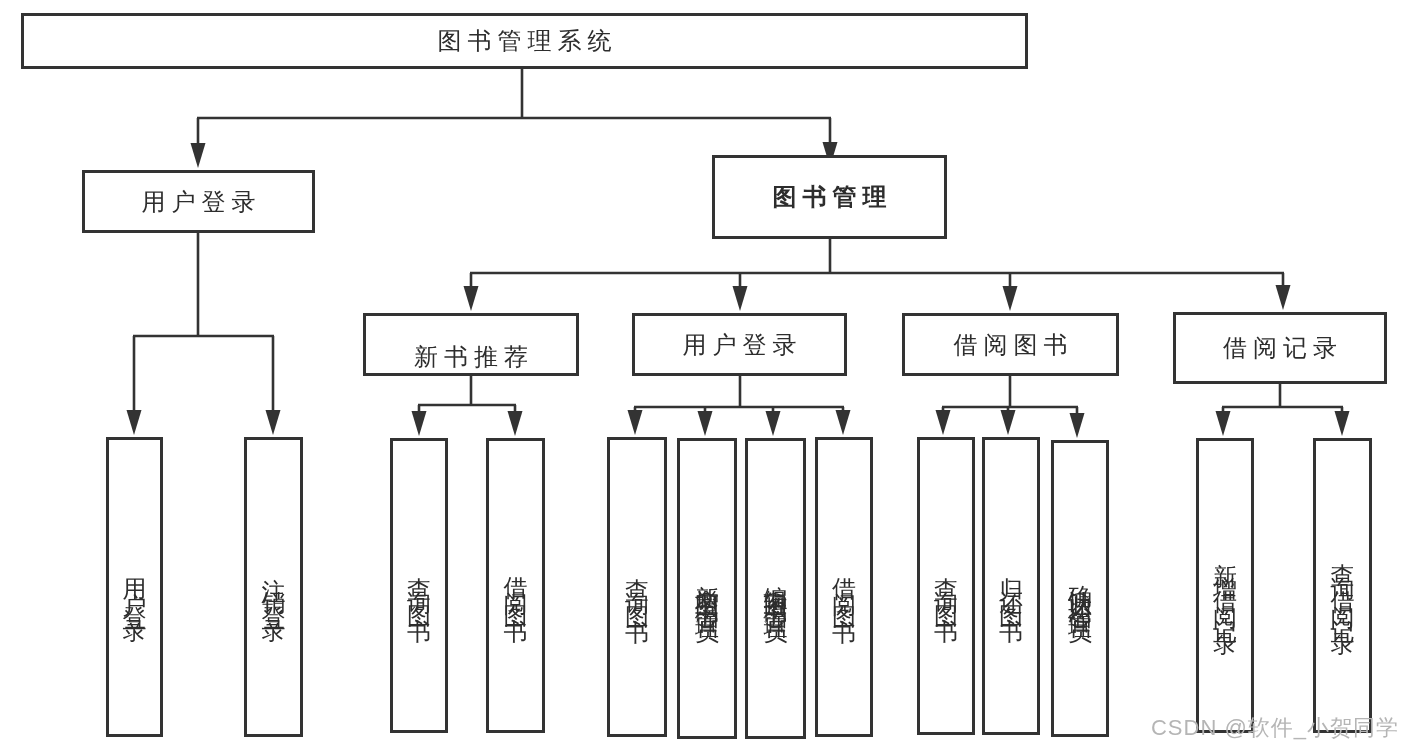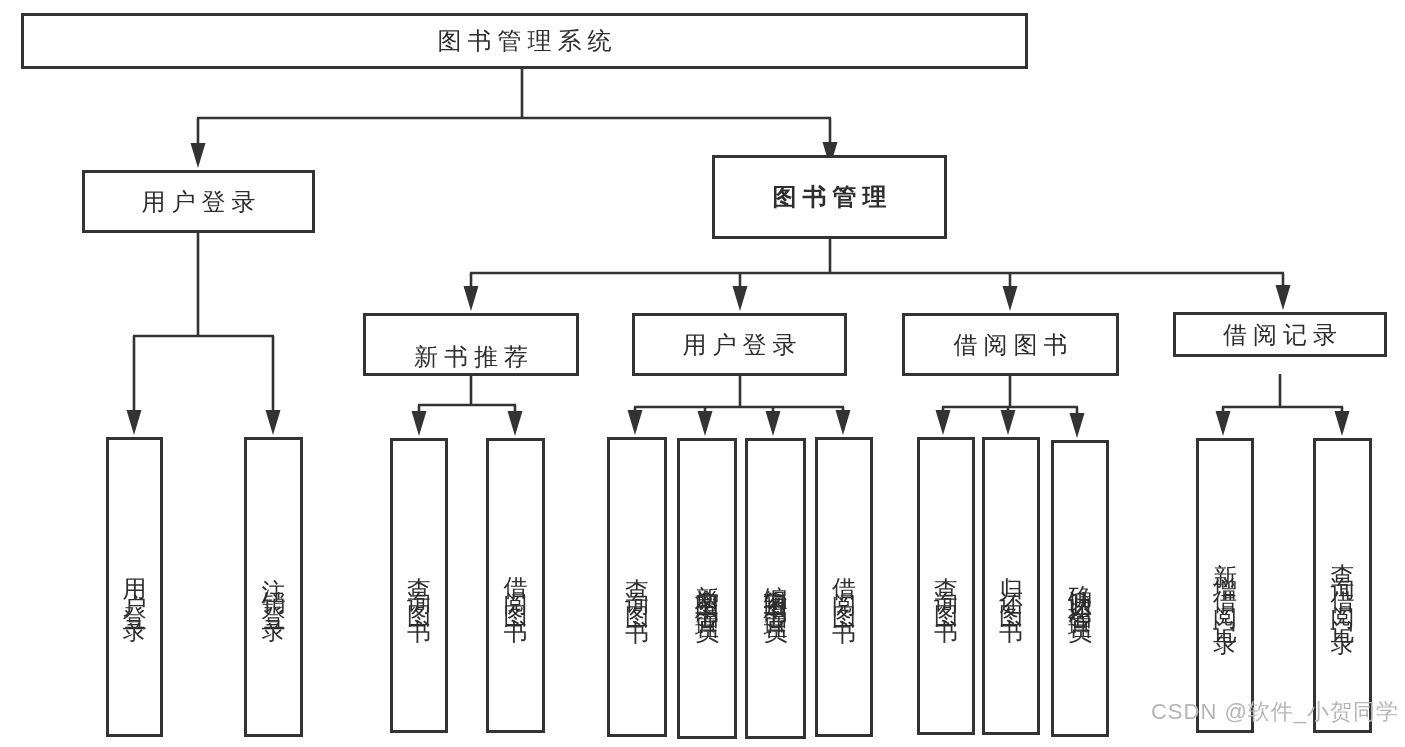--- a/index.html
+++ b/index.html
@@ -28,21 +28,21 @@
   .node.v{
     writing-mode:vertical-rl;
     text-orientation:upright;
     letter-spacing:14px;
     text-indent:0;
   }
   .node.v.long{letter-spacing:5px;}
   #watermark{
     position:absolute;
     right:6px;
-    bottom:20px;
+    bottom:4px;
     font-size:22px;
     color:#b5b5b5;
     letter-spacing:1px;
     white-space:nowrap;
   }
 </style>
 </head>
 <body>
 
 <div id="canvas">
@@ -112,21 +112,21 @@
   </div>
       <div class="node h" style="left: 363px; top: 313px; width: 216px; height: 63px; align-items: flex-end;">
     <span class="label">新书推荐</span>
   </div>
       <div class="node h" style="left: 632px; top: 313px; width: 215px; height: 63px;">
     <span class="label">用户登录</span>
   </div>
       <div class="node h" style="left: 902px; top: 313px; width: 217px; height: 63px;">
     <span class="label">借阅图书</span>
   </div>
-      <div class="node h" style="left: 1173px; top: 312px; width: 214px; height: 45px;">
+      <div class="node h" style="left: 1173px; top: 312px; width: 214px; height: 72px;">
     <span class="label">借阅记录</span>
   </div>
       <div class="node v" style="left: 106px; top: 437px; width: 57px; height: 300px;">
     <span class="label">用户登录</span>
   </div>
       <div class="node v" style="left: 244px; top: 437px; width: 59px; height: 300px;">
     <span class="label">注销登录</span>
   </div>
       <div class="node v" style="left: 390px; top: 438px; width: 58px; height: 295px;">
     <span class="label">查询图书</span>

